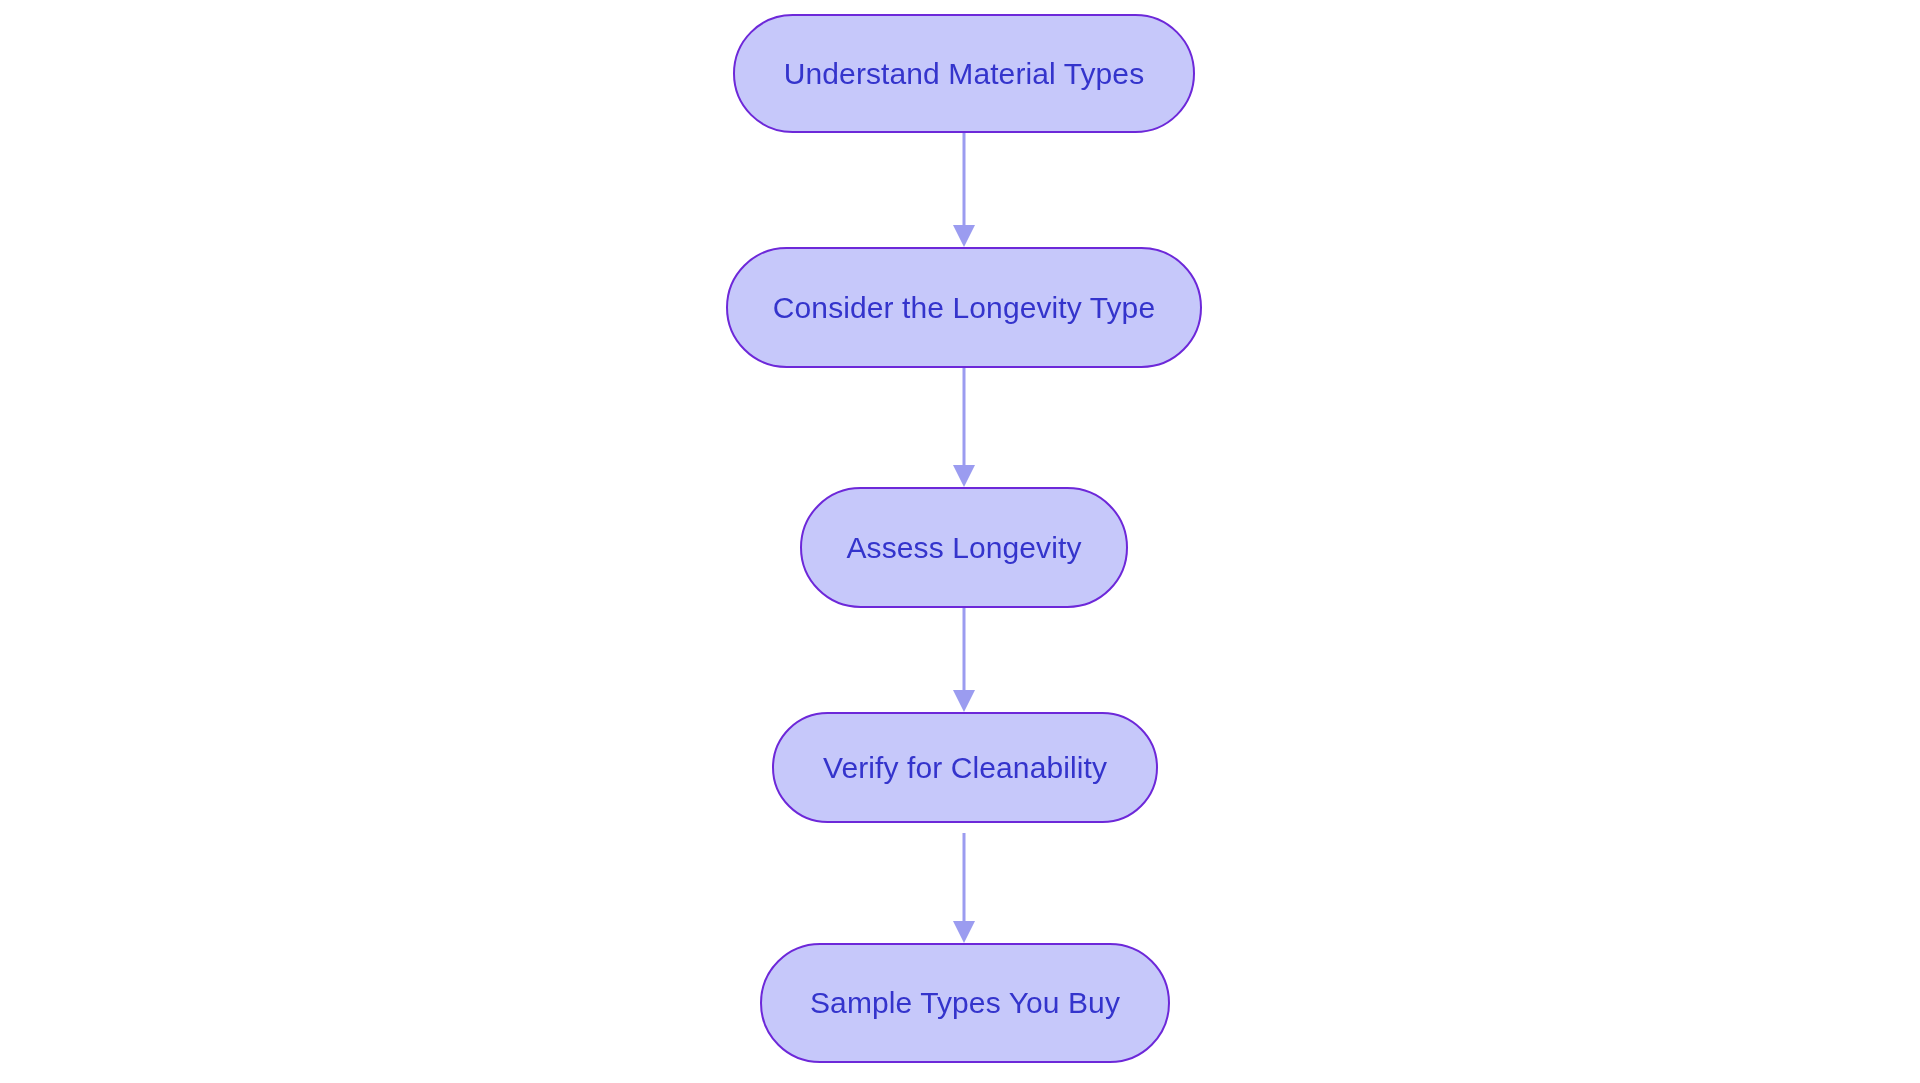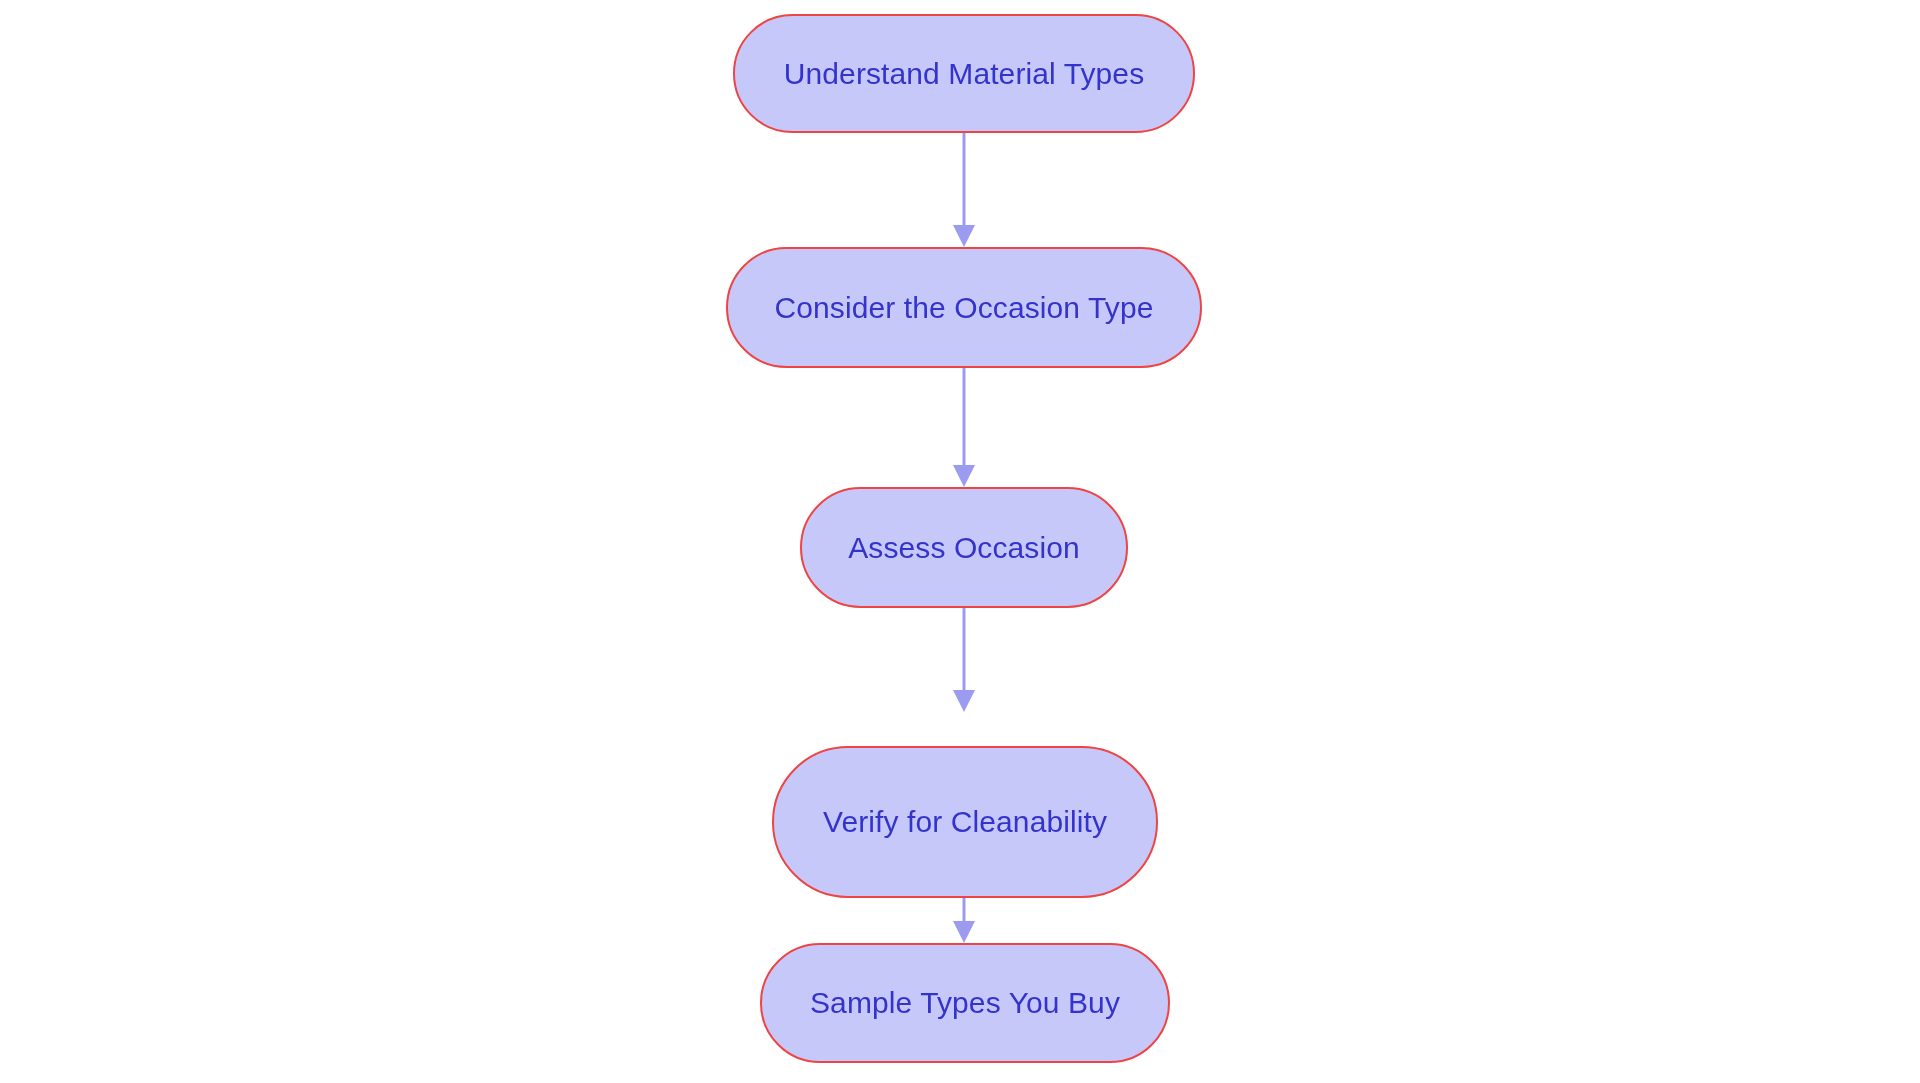--- a/index.html
+++ b/index.html
@@ -23,21 +23,21 @@
   }
 
   
   .flow-node {
     position: absolute;
     box-sizing: border-box;
     display: flex;
     align-items: center;
     justify-content: center;
     background: #c6c8fa;
-    border: 2px solid #ef4444;
+    border: 2px solid #6d28d9;
     border-radius: 999px;
     color: #3434cc;
     font-family: "Liberation Sans", sans-serif;
     font-weight: 400;
     font-size: 30px;
     letter-spacing: 0.1px;
     line-height: 1;
     white-space: nowrap;
     user-select: none;
   }
@@ -91,25 +91,25 @@
       <div class="flow-connector">
         <div class="connector-shaft" style="left: 964px; top: 833px; height: 88px;"></div>
         <div class="connector-head" style="left: 964px; top: 921px;"></div>
       </div>
     </div>
   <div id="node-layer">
       <div class="flow-node" style="left: 733px; top: 14px; width: 462px; height: 119px;">
         <span class="node-label">Understand Material Types</span>
       </div>
       <div class="flow-node" style="left: 726px; top: 247px; width: 476px; height: 121px;">
-        <span class="node-label">Consider the Occasion Type</span>
+        <span class="node-label">Consider the Longevity Type</span>
       </div>
       <div class="flow-node" style="left: 800px; top: 487px; width: 328px; height: 121px;">
-        <span class="node-label">Assess Occasion</span>
+        <span class="node-label">Assess Longevity</span>
       </div>
-      <div class="flow-node" style="left: 772px; top: 712px; width: 386px; height: 152px; margin-top: 34px;">
+      <div class="flow-node" style="left: 772px; top: 712px; width: 386px; height: 111px;">
         <span class="node-label">Verify for Cleanability</span>
       </div>
       <div class="flow-node" style="left: 760px; top: 943px; width: 410px; height: 120px;">
         <span class="node-label">Sample Types You Buy</span>
       </div>
     </div>
 </div>
 
 </body></html>

